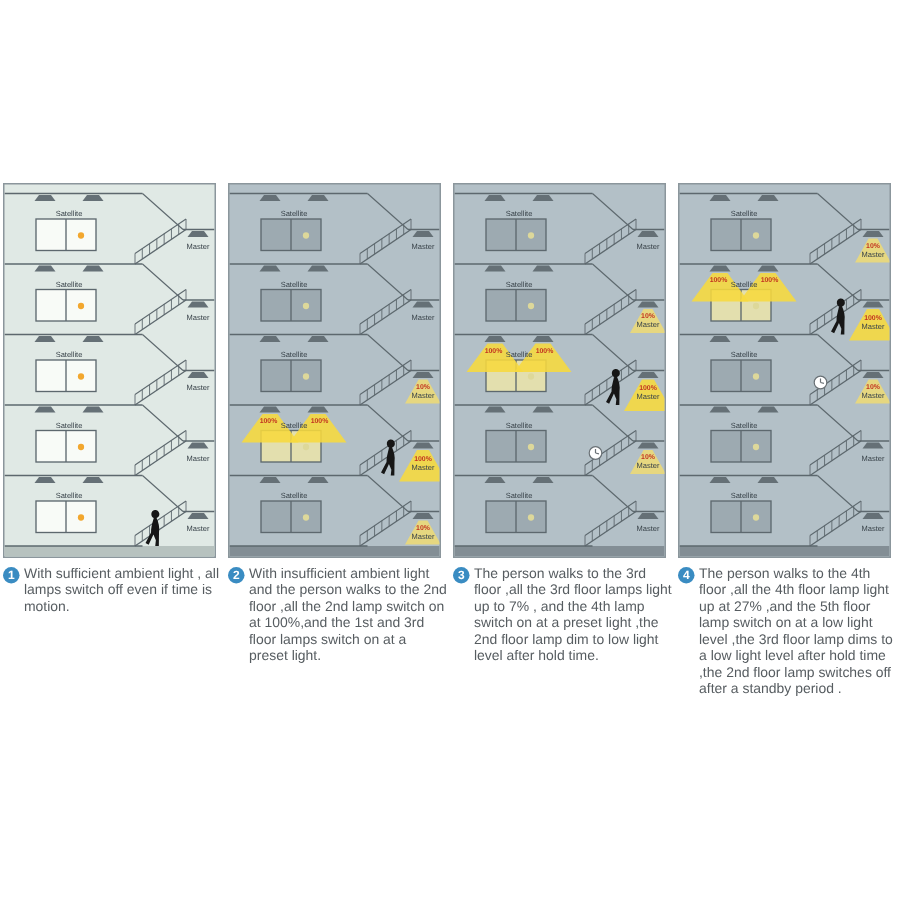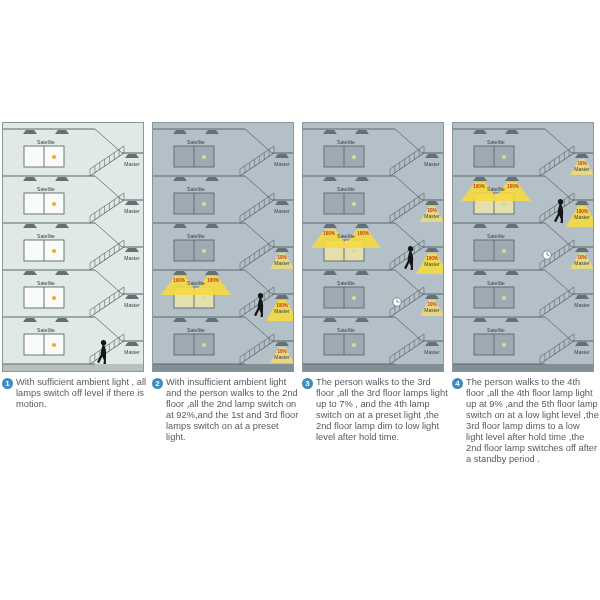--- a/index.html
+++ b/index.html
@@ -555,28 +555,28 @@
         <text x="129" y="42" fill="#c23420" font-size="4.6" text-anchor="middle" font-weight="bold">10%</text>
         <text x="129" y="48" fill="#39434a" font-size="5" text-anchor="middle" font-weight="normal">Master</text>
         <g transform="translate(107,100)">
           <path d="M1.4,-18.6 C2.8,-19 3.4,-20.3 3.2,-21.6 C3,-23.2 1.7,-24.2 0.2,-24 C-1.3,-23.8 -2.3,-22.4 -2.1,-20.9 C-2,-19.9 -1.4,-19.1 -0.5,-18.7 C-1.8,-14.5 -2.4,-11.5 -2.3,-9 L-6,-2 L-3.9,-0.8 L-0.7,-7.6 L0.9,-3.8 L0.5,0 L2.9,0 L3,-8.8 C3.6,-12.6 2.6,-15.8 1.4,-18.6 Z" fill="#161616"></path>
         </g>
       </svg>
     </div>
 
   <div class="caption" style="left:2px">
     <span class="badge" style="background: rgb(58, 140, 194);">1</span>
-    <p>With sufficient ambient light , all lamps switch off level if there is motion.</p>
+    <p>With sufficient ambient light , all lamps switch off even if time is motion.</p>
   </div>
   <div class="caption" style="left:152px">
     <span class="badge" style="background: rgb(58, 140, 194);">2</span>
-    <p>With insufficient ambient light and the person walks to the 2nd floor ,all the 2nd lamp switch on at 92%,and the 1st and 3rd floor lamps switch on at a preset light.</p>
+    <p>With insufficient ambient light and the person walks to the 2nd floor ,all the 2nd lamp switch on at 100%,and the 1st and 3rd floor lamps switch on at a preset light.</p>
   </div>
   <div class="caption" style="left:302px">
     <span class="badge" style="background: rgb(58, 140, 194);">3</span>
     <p>The person walks to the 3rd floor ,all the 3rd floor lamps light up to 7% , and the 4th lamp switch on at a preset light ,the 2nd floor lamp dim to low light level after hold time.</p>
   </div>
   <div class="caption" style="left:452px">
     <span class="badge" style="background: rgb(58, 140, 194);">4</span>
-    <p>The person walks to the 4th floor ,all the 4th floor lamp light up at 9% ,and the 5th floor lamp switch on at a low light level ,the 3rd floor lamp dims to a low light level after hold time ,the 2nd floor lamp switches off after a standby period .</p>
+    <p>The person walks to the 4th floor ,all the 4th floor lamp light up at 27% ,and the 5th floor lamp switch on at a low light level ,the 3rd floor lamp dims to a low light level after hold time ,the 2nd floor lamp switches off after a standby period .</p>
   </div>
 
 </div>
 
 </body></html>

